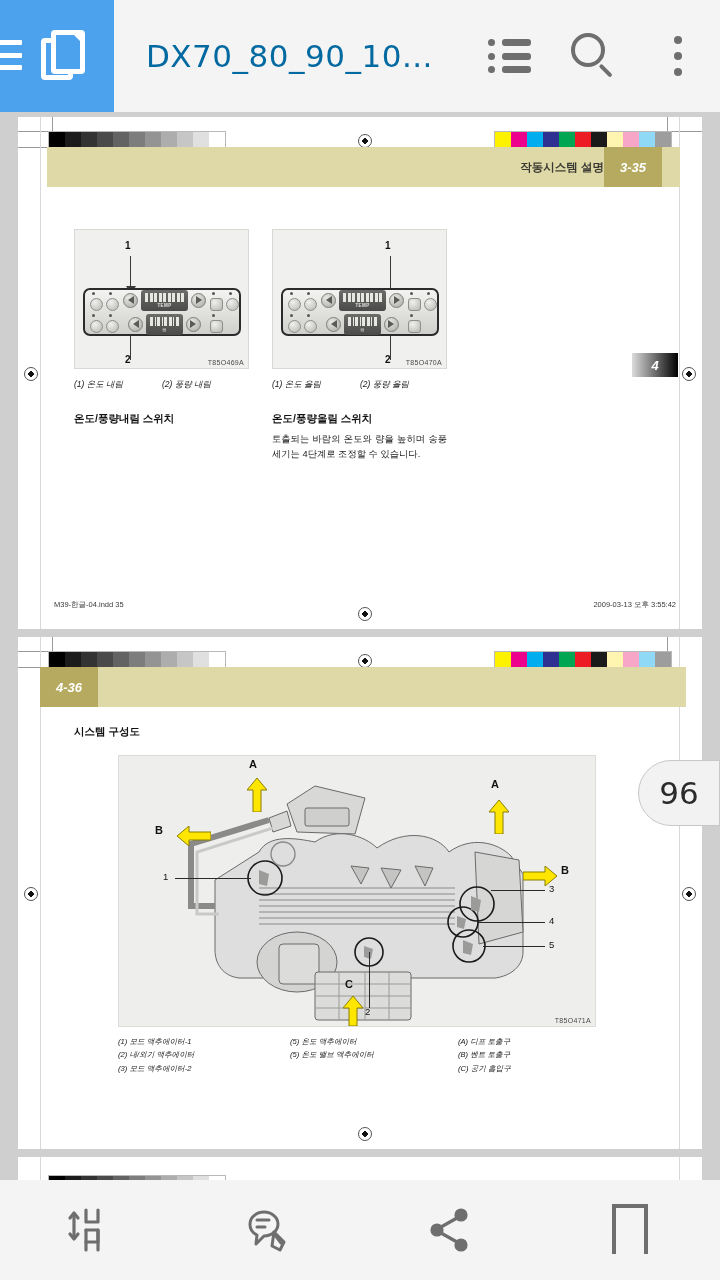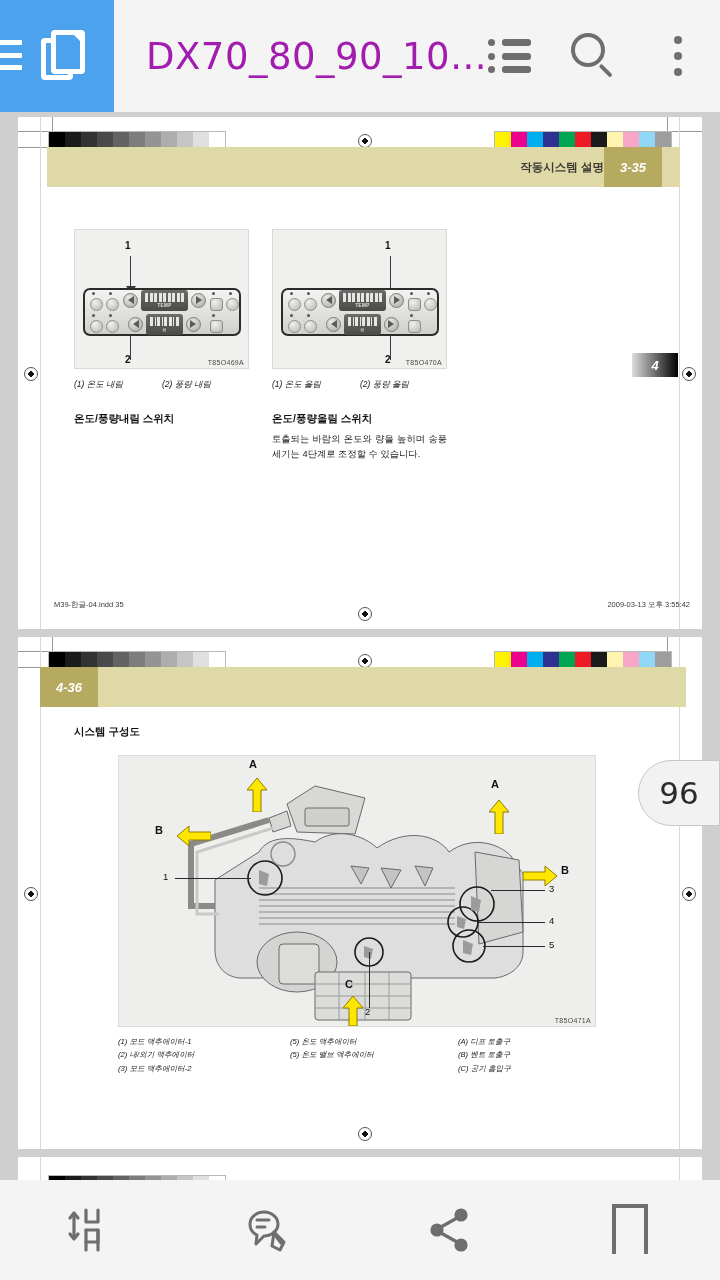--- a/index.html
+++ b/index.html
@@ -34,21 +34,21 @@
     position: absolute; left: 10px; top: 0; width: 34px; height: 44px;
     border: 5px solid #ffffff; border-radius: 4px; background: #4da2ee;
   }
   .doc-icon .fold {
     position: absolute; right: 5px; top: 0px; width: 0; height: 0;
     border-left: 13px solid transparent; border-top: 13px solid #ffffff;
   }
   .doc-title {
     position: absolute; left: 146px; top: 0; height: 112px;
     display: flex; align-items: center;
-    font-size: 37px; color: #a21caf; letter-spacing: 0.5px;
+    font-size: 31px; color: #0369a1; letter-spacing: 0.5px;
     font-family: "DejaVu Sans", sans-serif;
   }
   .tb-actions {
     position: absolute; right: 0; top: 0; height: 112px; display: flex; align-items: center;
   }
   .tb-btn { width: 84px; height: 112px; display: flex; align-items: center; justify-content: center; }
 
   .outline-icon { width: 44px; height: 34px; display: flex; flex-direction: column; justify-content: space-between; }
   .outline-icon .row { display: flex; align-items: center; gap: 7px; }
   .outline-icon .dot { width: 7px; height: 7px; background: #6e6e6e; border-radius: 50%; }
@@ -162,21 +162,21 @@
   .callout-num { position: absolute; font-size: 10px; color: #111; font-weight: 600; }
   .callout-line { position: absolute; background: #3a3a3a; }
 
   .fig-cap { position: absolute; font-size: 8.5px; color: #1a1a1a; font-style: italic; }
   .sec-head { position: absolute; font-size: 10.5px; font-weight: 700; color: #111; }
   .body-txt { position: absolute; font-size: 9.3px; line-height: 1.62; color: #1a1a1a; text-align: justify; }
 
   
   .pg-footer { position: absolute; height: 14px; font-size: 7.5px; color: #3a3a3a; }
   .pg-footer .fl { position: absolute; left: 36px; top: 0; }
-  .pg-footer .fr { position: absolute; right: 12px; top: 0; }
+  .pg-footer .fr { position: absolute; right: 26px; top: 0; }
 
   
   .sysbox { position: absolute; background: #eeeeec; border: 1px solid #dcdcd8; }
   .legend { position: absolute; font-size: 7.6px; font-style: italic; color: #1a1a1a; line-height: 1.75; }
   .yarrow { position: absolute; }
   .yl { position: absolute; font-size: 11px; font-weight: 700; color: #111; }
   .dnum { position: absolute; font-size: 9.5px; color: #111; }
   .dline { position: absolute; background: #2a2a2a; height: 1px; }
 
   

